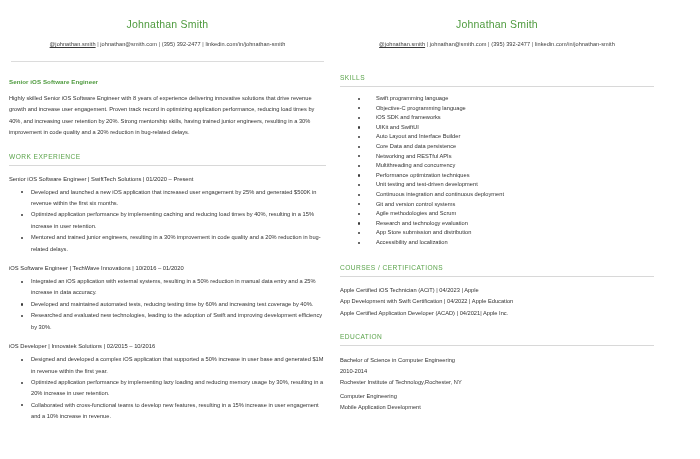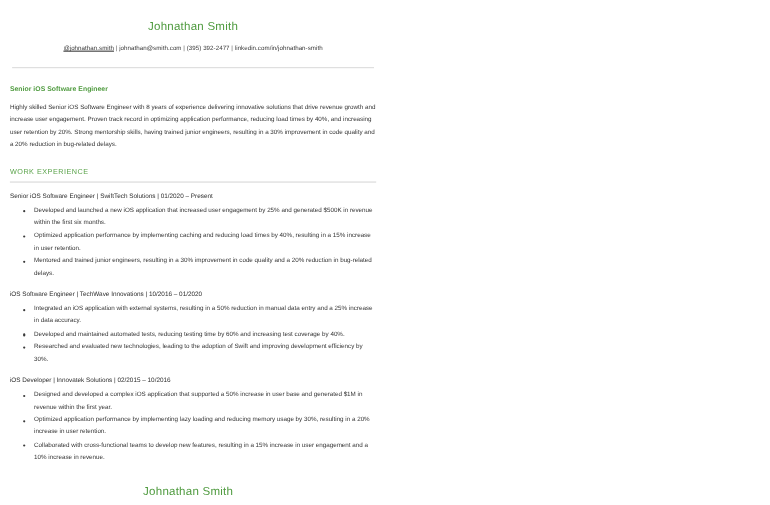--- a/index.html
+++ b/index.html
@@ -12,21 +12,20 @@
     height: 459px;
     font-family: "Liberation Sans", sans-serif;
     color: #333333;
     overflow: hidden;
   }
   .page {
     width: 668px;
     height: 459px;
     display: flex;
     box-sizing: border-box;
-    flex-direction: column;
   }
   .col {
     box-sizing: border-box;
     width: 350px;
     padding: 14px 12px 0 12px;
   }
   .col-left { padding-left: 9px; padding-right: 8px; }
   .col-right { padding-left: 6px; padding-right: 14px; }
 
   .name {

